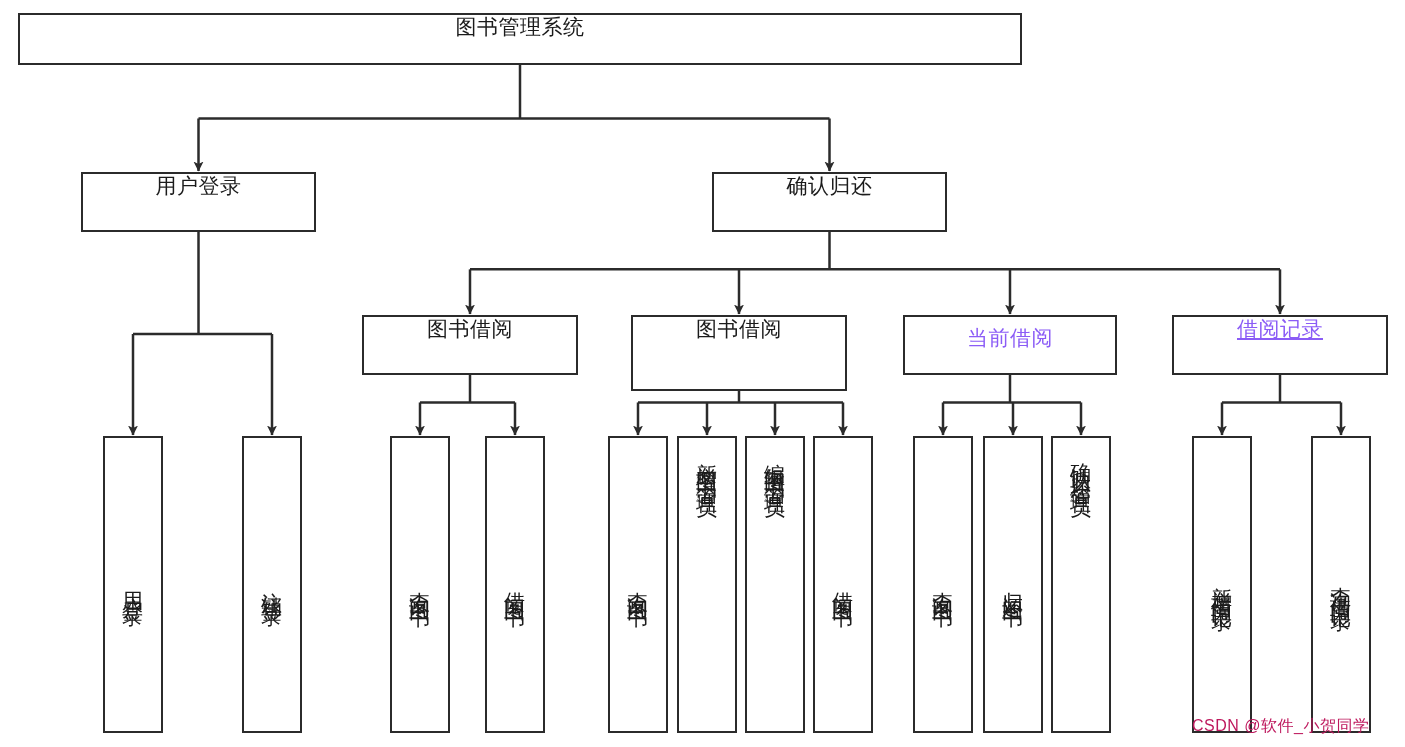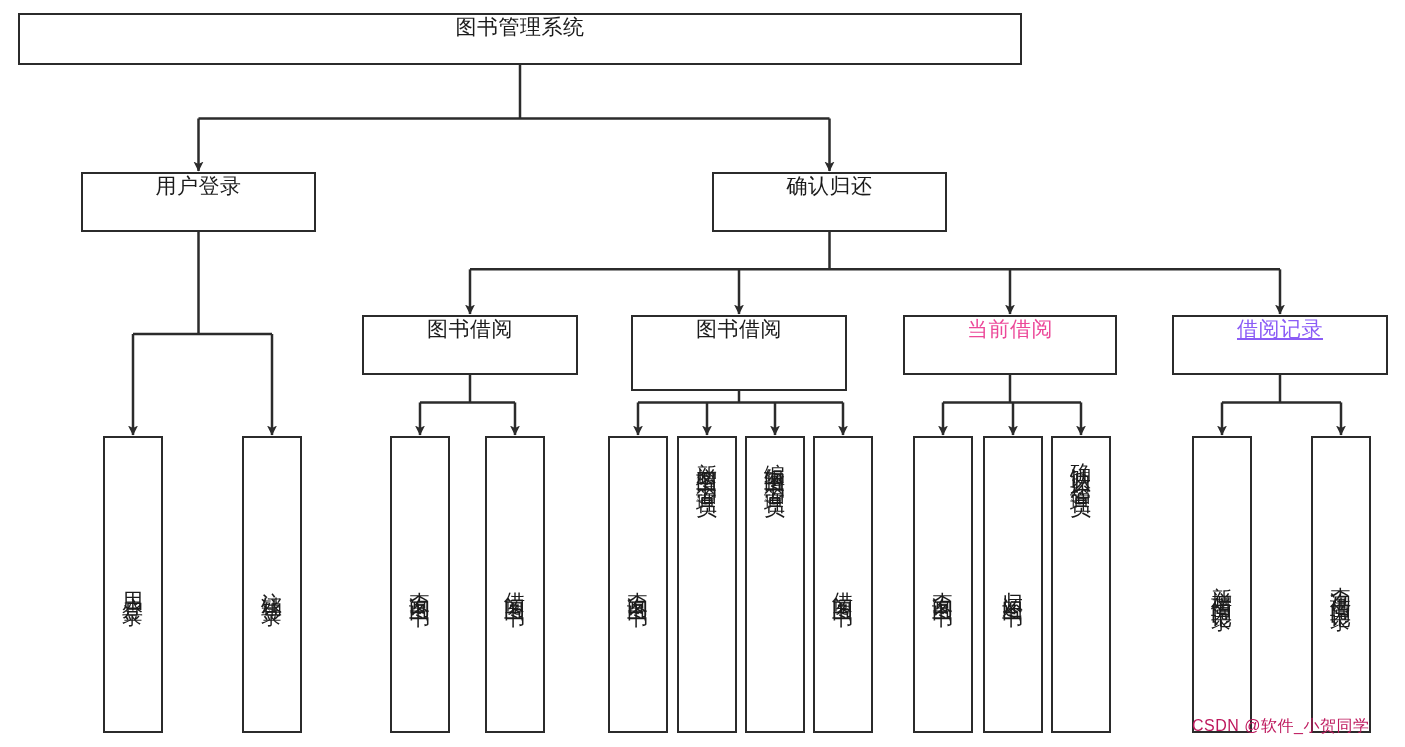--- a/index.html
+++ b/index.html
@@ -123,21 +123,21 @@
       <div class="node horiz" style="left: 712px; top: 172px; width: 235px; height: 60px; border-color: rgb(43, 43, 43); background: rgb(255, 255, 255);">
         <span class="lbl" style="color: rgb(27, 27, 27);">确认归还</span>
       </div>
       <div class="node horiz" style="left: 362px; top: 315px; width: 216px; height: 60px; border-color: rgb(43, 43, 43); background: rgb(255, 255, 255);">
         <span class="lbl" style="color: rgb(27, 27, 27);">图书借阅</span>
       </div>
       <div class="node horiz" style="left: 631px; top: 315px; width: 216px; height: 76px; border-color: rgb(43, 43, 43); background: rgb(255, 255, 255);">
         <span class="lbl" style="color: rgb(27, 27, 27);">图书借阅</span>
       </div>
       <div class="node horiz" style="left: 903px; top: 315px; width: 214px; height: 60px; border-color: rgb(43, 43, 43); background: rgb(255, 255, 255);">
-        <span class="lbl" style="color: #ec4899;">当前借阅</span>
+        <span class="lbl" style="color: #8b5cf6; margin-top: 9px;">当前借阅</span>
       </div>
       <div class="node horiz" style="left: 1172px; top: 315px; width: 216px; height: 60px; border-color: rgb(43, 43, 43); background: rgb(255, 255, 255);">
         <span class="lbl" style="color: #8b5cf6; text-decoration: underline;">借阅记录</span>
       </div>
       <div class="node vert centered" style="left: 103px; top: 436px; width: 60px; height: 297px; border-color: rgb(43, 43, 43); background: rgb(255, 255, 255);">
         <span class="lbl" style="color: rgb(27, 27, 27);">用户登录</span>
       </div>
       <div class="node vert centered" style="left: 242px; top: 436px; width: 60px; height: 297px; border-color: rgb(43, 43, 43); background: rgb(255, 255, 255);">
         <span class="lbl" style="color: rgb(27, 27, 27);">注销登录</span>
       </div>

